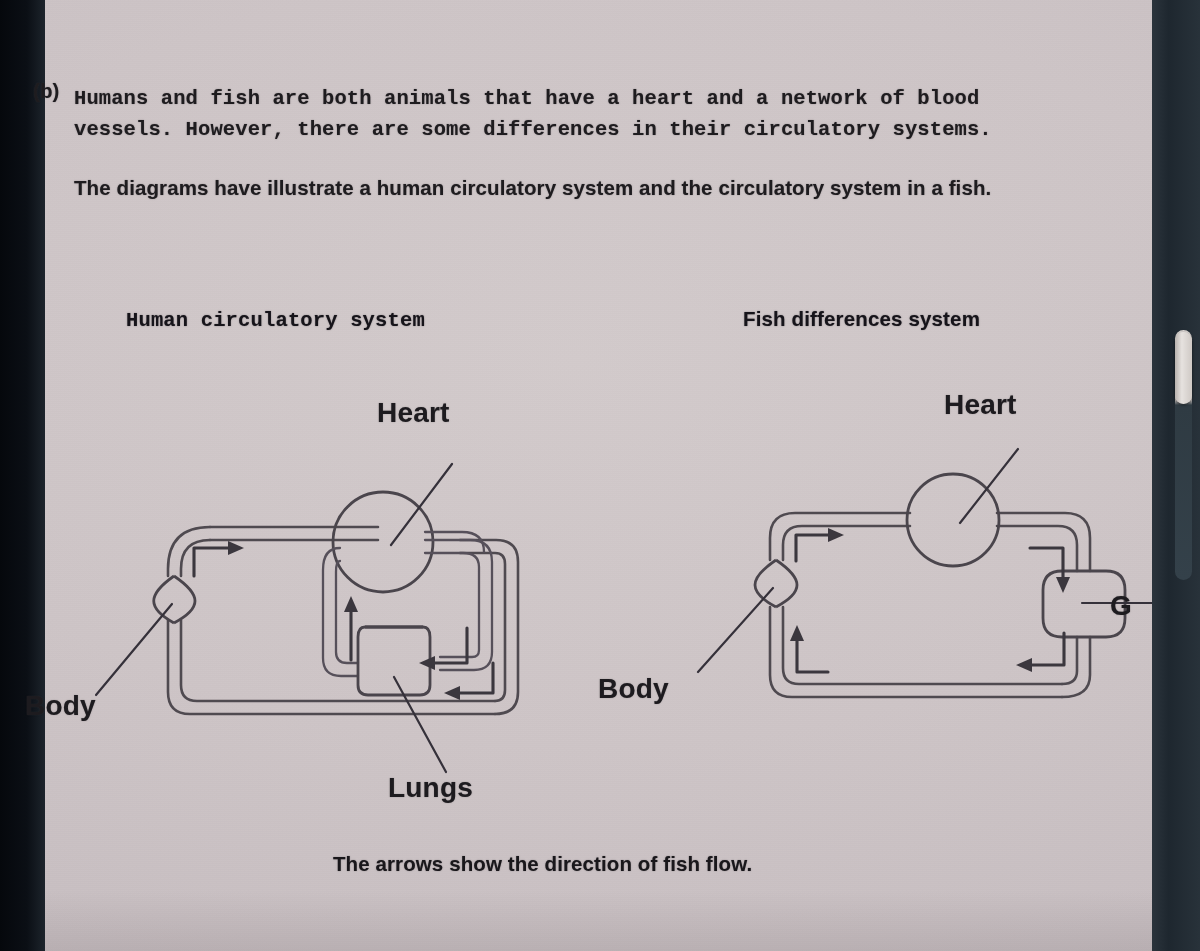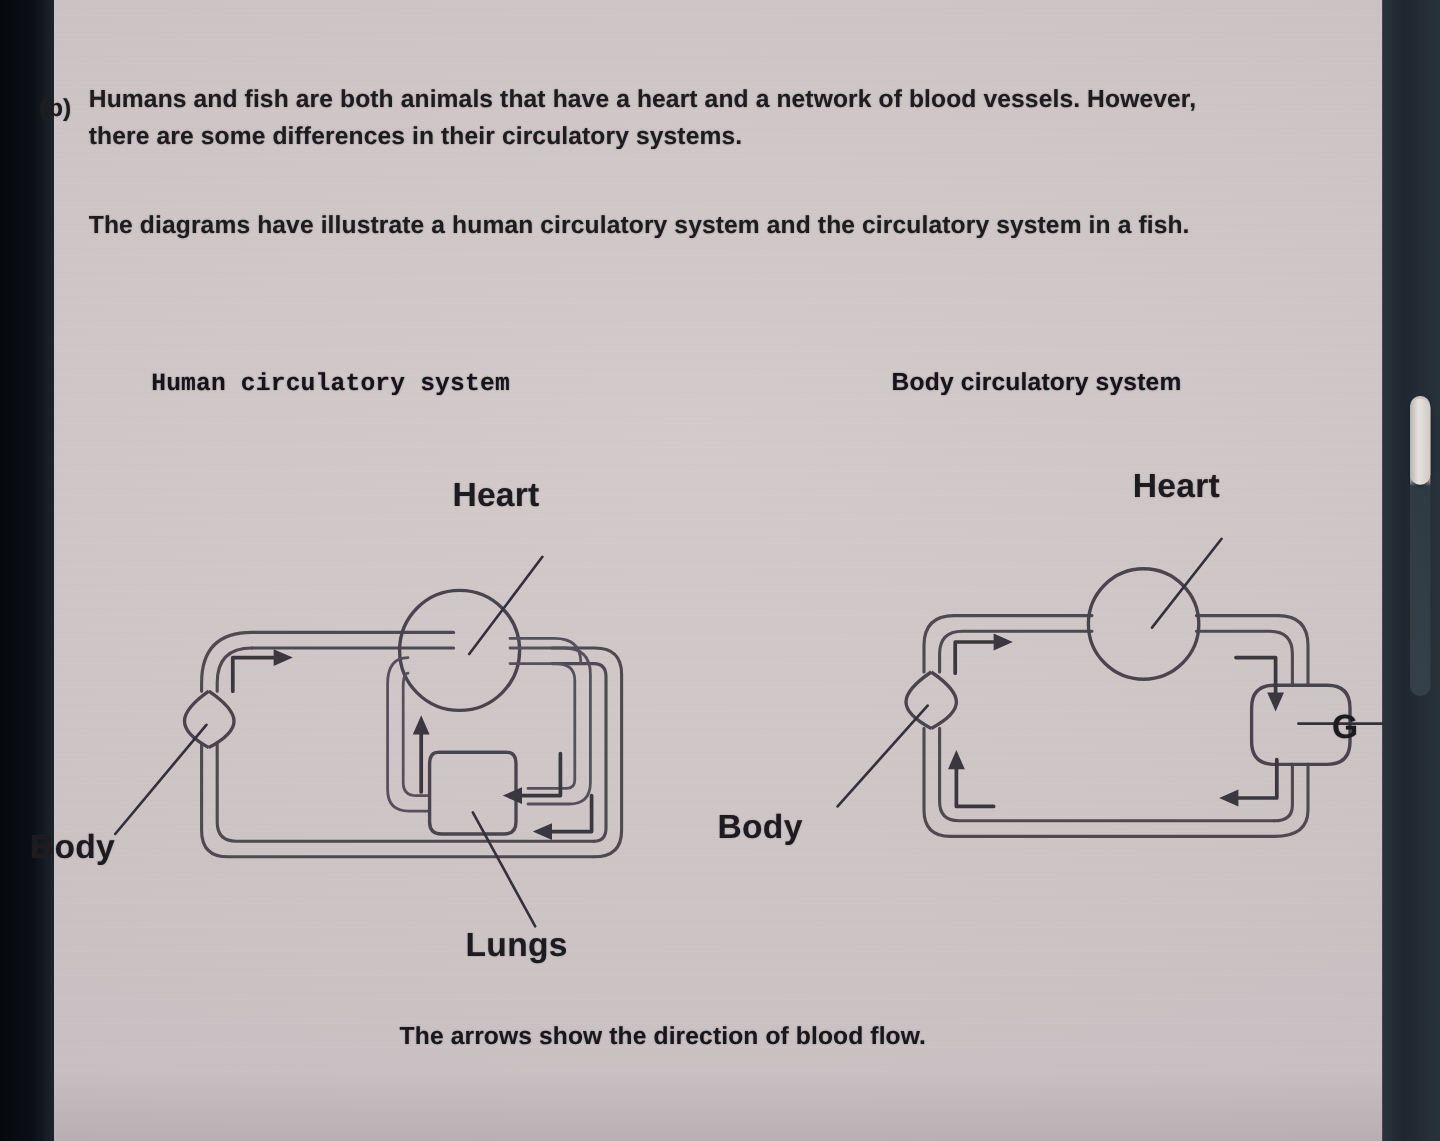--- a/index.html
+++ b/index.html
@@ -48,21 +48,21 @@
       repeating-linear-gradient(0deg,rgba(255,255,255,.05) 0px,rgba(255,255,255,.05) 1px,rgba(0,0,0,.02) 1px,rgba(0,0,0,.02) 2px);
   }
 
   
   .qtext{
     position:absolute;color:#1e1c1f;
     font-size:20.5px;font-weight:600;letter-spacing:.1px;line-height:31px;
     text-shadow:0 0 1.3px rgba(60,55,58,.55);
   }
   #q-label{left:33px;top:75px;}
-  #q-para1{left:74px;top:67px;width:960px;}
+  #q-para1{left:74px;top:83px;width:960px;font-family:Liberation Mono, monospace;}
   #q-para2{left:74px;top:172px;width:960px;}
 
   .diagram-title{
     position:absolute;color:#16141a;
     font-size:20.5px;font-weight:700;letter-spacing:.15px;
     text-shadow:0 0 1.4px rgba(50,45,50,.6);
   }
   #title-human{left:126px;top:309px;font-family:Liberation Mono, monospace;}
   #title-fish{left:743px;top:307px;}
 
@@ -104,21 +104,21 @@
 
   <div class="paper">
     <div class="paper-grain"></div>
   </div>
 
   <div class="qtext" id="q-label">(b)</div>
   <div class="qtext" id="q-para1">Humans and fish are both animals that have a heart and a network of blood vessels.  However, there are some differences in their circulatory systems.</div>
   <div class="qtext" id="q-para2">The diagrams have illustrate a human circulatory system and the circulatory system in a fish.</div>
 
   <div class="diagram-title" id="title-human">Human circulatory system</div>
-  <div class="diagram-title" id="title-fish">Body circulatory system</div>
+  <div class="diagram-title" id="title-fish">Fish differences system</div>
 
   <svg class="diagram" id="svg-human" width="530" height="420" viewBox="0 0 530 420">
 
     <path class="vessel" d="M 170 147 H 338
                             M 170 160 H 338"></path>
 
     <path class="vessel" d="M 170 147 Q 128 147 128 189 L 128 196"></path>
     <path class="vessel" d="M 170 160 Q 141 160 141 189 L 141 196"></path>
     <path class="vessel" d="M 128 240 L 128 312 Q 128 334 150 334 L 455 334"></path>
     <path class="vessel" d="M 141 240 L 141 305 Q 141 321 157 321 L 455 321"></path>
@@ -196,20 +196,20 @@
     <path class="leader" d="M 462 228 L 560 228"></path>
   </svg>
 
   <div class="anno" id="lbl-heart-human">Heart</div>
   <div class="anno" id="lbl-heart-fish">Heart</div>
   <div class="anno" id="lbl-body-human">Body</div>
   <div class="anno" id="lbl-body-fish">Body</div>
   <div class="anno" id="lbl-lungs">Lungs</div>
   <div class="anno" id="lbl-gills">G</div>
 
-  <div id="caption">The arrows show the direction of blood flow.</div>
+  <div id="caption">The arrows show the direction of fish flow.</div>
 
   <div class="band-right">
     <div class="slider-track"></div>
     <div class="slider-handle"></div>
   </div>
 
 </div>
 
 </body></html>

